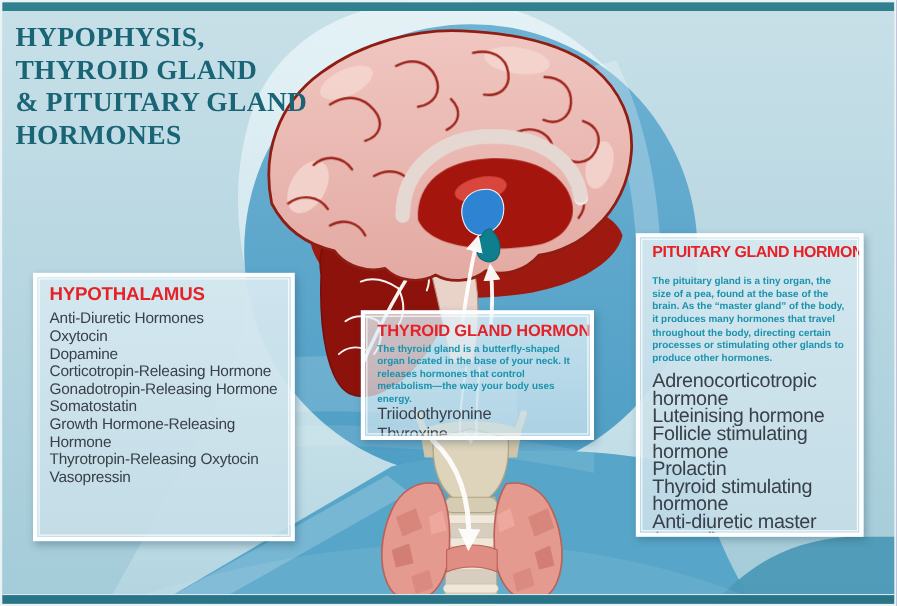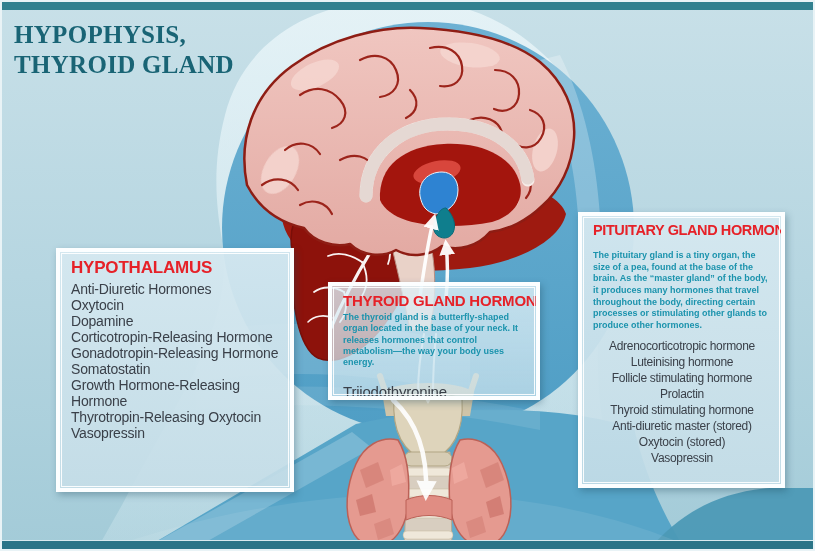--- a/index.html
+++ b/index.html
@@ -28,35 +28,35 @@
     box-shadow:2px 3px 7px rgba(30,70,90,.35);
     overflow:hidden;
   }
   .panel::after { content:""; position:absolute; inset:1px; border:1px solid rgba(255,255,255,.9); pointer-events:none; }
   .panel-inner { padding:6px 10px 4px 11px; }
   .panel h2 { margin:0 0 3px 0; font-size:17px; color:#e62128; letter-spacing:-0.2px; white-space:nowrap; font-weight:bold; }
   .panel p { margin:0 0 5px 0; font-size:9px; font-weight:bold; color:#1b93ad; line-height:1.3; }
   .panel ul { list-style:none; margin:0; padding:0; }
   .panel li { color:#3a4049; letter-spacing:-0.2px; }
 
-  #hypothalamus-panel { left:56px; top:248px; width:238px; height:244px;
+  #hypothalamus-panel { left:30px; top:248px; width:238px; height:244px;
     background:linear-gradient(180deg, rgba(213,232,240,.95), rgba(198,222,232,.9)); }
   #hypothalamus-panel li { font-size:14px; line-height:16px; }
 
   #thyroid-panel { left:328px; top:282px; width:212px; height:118px;
     background:linear-gradient(180deg, rgba(222,239,246,.8), rgba(205,228,238,.72)); }
   #thyroid-panel h2 { font-size:15px; }
-  #thyroid-panel p { margin-bottom:15px; line-height:1.25; }
+  #thyroid-panel p { margin-bottom:0; line-height:1.25; }
   #thyroid-panel li { font-size:15px; line-height:18px; }
 
   #pituitary-panel { left:578px; top:212px; width:207px; height:276px;
     background:linear-gradient(180deg, rgba(213,232,240,.95), rgba(198,222,232,.9)); }
   #pituitary-panel h2 { font-size:14.5px; letter-spacing:-0.4px; }
   #pituitary-panel p { margin-bottom:6px;margin-top:12px; }
-  #pituitary-panel li { font-size:12px; line-height:16px; letter-spacing:-0.3px;text-align:center; }
+  #pituitary-panel li { font-size:18px; line-height:16px; letter-spacing:-0.3px; }
 </style>
 </head>
 <body>
 
 <div class="stage">
 
   <svg class="scene" width="815" height="551" viewBox="0 0 815 551">
     <defs>
       <linearGradient id="bg" x1="0" y1="0" x2="0" y2="1">
         <stop offset="0" stop-color="#c8e0e8"></stop>
@@ -193,20 +193,22 @@
     </g>
   </svg>
 
   <div class="top-bar"></div>
   <div class="bottom-bar"></div>
   <div class="frame"></div>
 
   <h1 class="main-title">
     <span>HYPOPHYSIS,</span>
     <span>THYROID GLAND</span>
+    <span>&amp; PITUITARY GLAND</span>
+    <span>HORMONES</span>
   </h1>
 
   <section class="panel" id="hypothalamus-panel">
     <div class="panel-inner">
       <h2>HYPOTHALAMUS</h2>
       <ul>
           <li>Anti-Diuretic Hormones</li>
           <li>Oxytocin</li>
           <li>Dopamine</li>
           <li>Corticotropin-Releasing Hormone</li>

